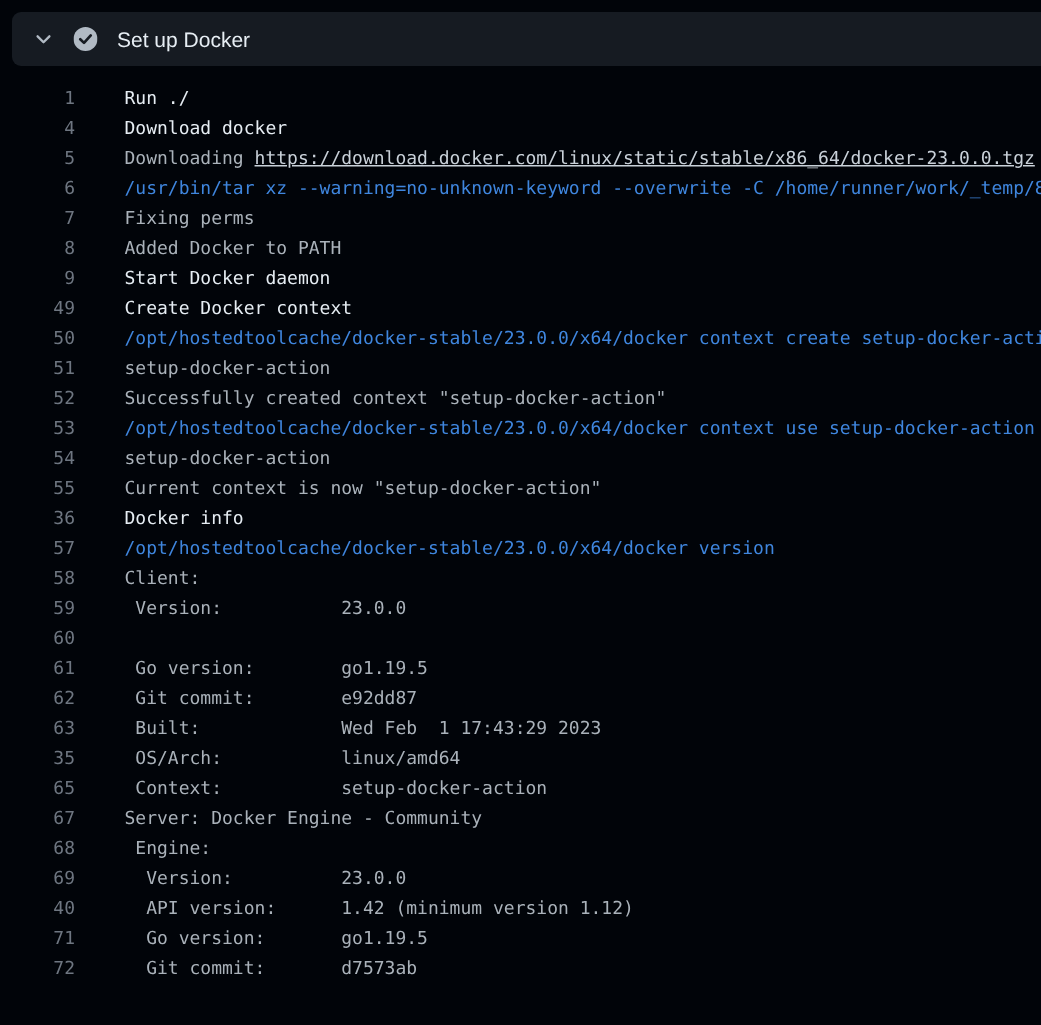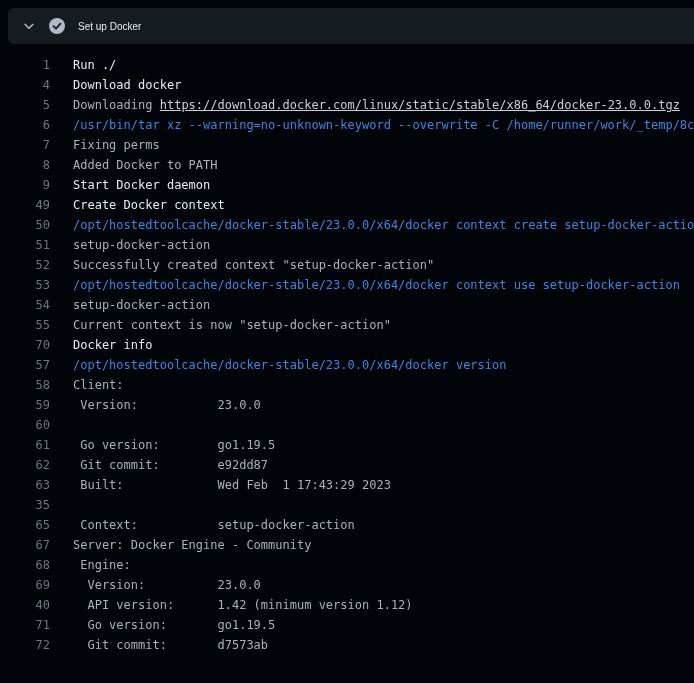--- a/index.html
+++ b/index.html
@@ -12,37 +12,37 @@
     font-family:"Liberation Sans", sans-serif;
   }
   .step-header {
     position:absolute; top:8px; left:8px; right:-8px; height:36px;
     background:#161b22; border-radius:6px;
     display:flex; align-items:center;
     padding-left:14px; gap:13px;
     cursor:pointer;
   }
   .step-title {
-    color:#e6edf3; font-size:10px; font-weight:400;
+    color:#e6edf3; font-size:14px; font-weight:400;
   }
   .chev { width:14px; height:14px; display:block; }
   .status { width:16px; height:16px; display:block; }
   .log {
     position:absolute; top:55px; left:0; right:0;
     font-family:"DejaVu Sans Mono", monospace;
     font-size:12px; line-height:20px;
   }
   .row {
     display:flex; height:20px; white-space:pre; overflow:hidden;
   }
   .ln {
     flex:0 0 50px; text-align:right; color:#6e7681;
   }
   .ct {
-    margin-left:23px; position:relative; color:#aab2ba; flex:1 1 auto;
+    margin-left:33px; position:relative; color:#aab2ba; flex:1 1 auto;
     overflow:hidden; white-space:pre;
   }
   .row.group .ct { color:#e6edf3; }
   .row.cmd .ct { color:#3f86de; }
   .loglink { color:#c9d1d9; text-decoration:underline; cursor:pointer; }
 </style>
 </head>
 <body>
 
 <div class="step-header">
@@ -68,29 +68,29 @@
     <div class="row"><span class="ln">7</span><span class="ct">Fixing perms</span></div>
     <div class="row"><span class="ln">8</span><span class="ct">Added Docker to PATH</span></div>
     <div class="row group"><span class="ln">9</span><span class="ct"><span>Start Docker daemon</span></span></div>
     <div class="row group"><span class="ln">49</span><span class="ct"><span>Create Docker context</span></span></div>
     <div class="row cmd"><span class="ln">50</span><span class="ct">/opt/hostedtoolcache/docker-stable/23.0.0/x64/docker context create setup-docker-action</span></div>
     <div class="row"><span class="ln">51</span><span class="ct">setup-docker-action</span></div>
     <div class="row"><span class="ln">52</span><span class="ct">Successfully created context "setup-docker-action"</span></div>
     <div class="row cmd"><span class="ln">53</span><span class="ct">/opt/hostedtoolcache/docker-stable/23.0.0/x64/docker context use setup-docker-action</span></div>
     <div class="row"><span class="ln">54</span><span class="ct">setup-docker-action</span></div>
     <div class="row"><span class="ln">55</span><span class="ct">Current context is now "setup-docker-action"</span></div>
-    <div class="row group"><span class="ln">70</span><span class="ct"><span>Docker info</span></span></div>
+    <div class="row group"><span class="ln">36</span><span class="ct"><span>Docker info</span></span></div>
     <div class="row cmd"><span class="ln">57</span><span class="ct">/opt/hostedtoolcache/docker-stable/23.0.0/x64/docker version</span></div>
     <div class="row"><span class="ln">58</span><span class="ct">Client:</span></div>
     <div class="row"><span class="ln">59</span><span class="ct"> Version:           23.0.0</span></div>
     <div class="row"><span class="ln">60</span></div>
     <div class="row"><span class="ln">61</span><span class="ct"> Go version:        go1.19.5</span></div>
     <div class="row"><span class="ln">62</span><span class="ct"> Git commit:        e92dd87</span></div>
     <div class="row"><span class="ln">63</span><span class="ct"> Built:             Wed Feb  1 17:43:29 2023</span></div>
-    <div class="row"><span class="ln">35</span></div>
+    <div class="row"><span class="ln">35</span><span class="ct"> OS/Arch:           linux/amd64</span></div>
     <div class="row"><span class="ln">65</span><span class="ct"> Context:           setup-docker-action</span></div>
     <div class="row"><span class="ln">67</span><span class="ct">Server: Docker Engine - Community</span></div>
     <div class="row"><span class="ln">68</span><span class="ct"> Engine:</span></div>
     <div class="row"><span class="ln">69</span><span class="ct">  Version:          23.0.0</span></div>
     <div class="row"><span class="ln">40</span><span class="ct">  API version:      1.42 (minimum version 1.12)</span></div>
     <div class="row"><span class="ln">71</span><span class="ct">  Go version:       go1.19.5</span></div>
     <div class="row"><span class="ln">72</span><span class="ct">  Git commit:       d7573ab</span></div>
   </div>
 
 </body></html>

